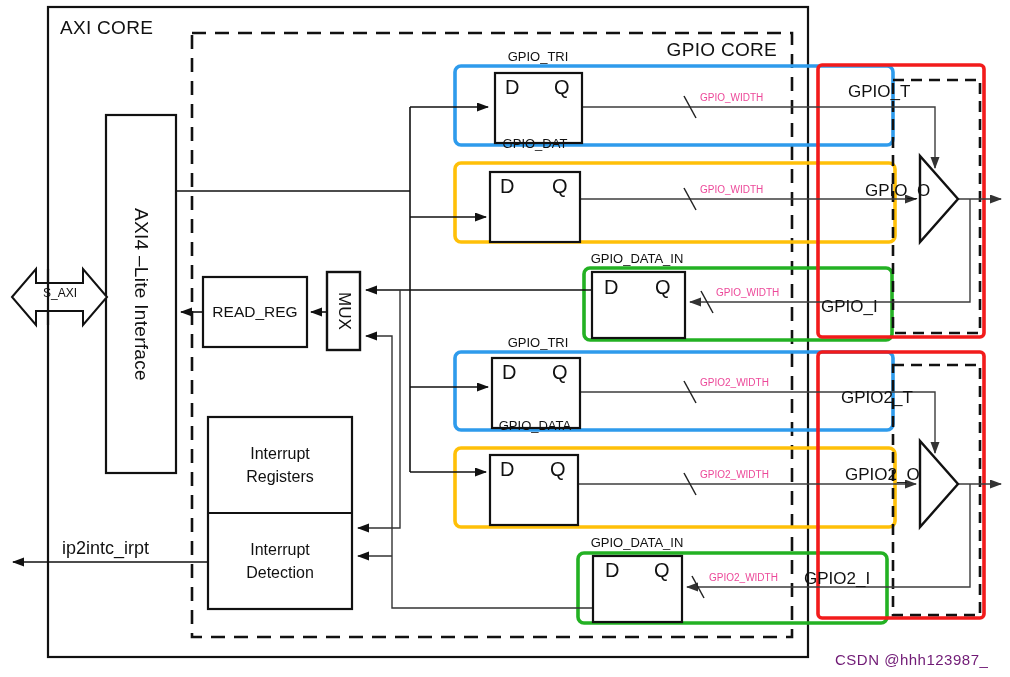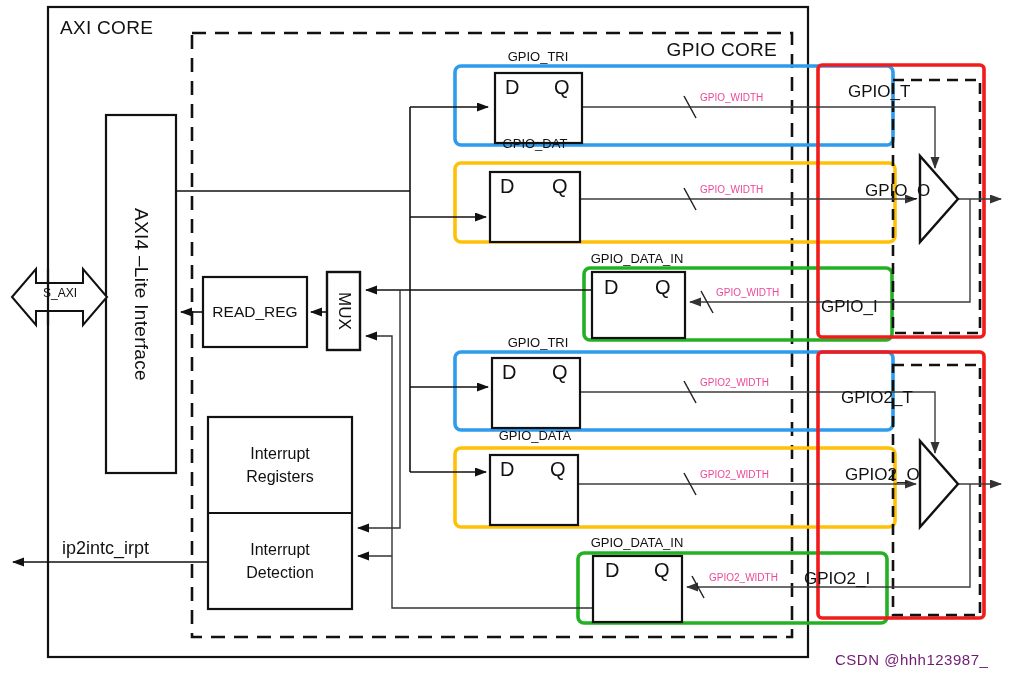--- a/index.html
+++ b/index.html
@@ -111,21 +111,21 @@
   <div class="lbl flexbox preline" style="left:208px;top:417px;width:144px;height:96px;font-size:16px;">Interrupt
 Registers</div>
   <div class="lbl flexbox preline" style="left:208px;top:513px;width:144px;height:96px;font-size:16px;">Interrupt
 Detection</div>
   <div class="lbl t-irq" style="left:62px;top:538px;">ip2intc_irpt</div>
 
   <div class="lbl t-fftitle" style="left:478px;top:49px;width:120px;">GPIO_TRI</div>
   <div class="lbl t-fftitle" style="left:475px;top:136px;width:120px;">GPIO_DAT</div>
   <div class="lbl t-fftitle" style="left:567px;top:251px;width:140px;">GPIO_DATA_IN</div>
   <div class="lbl t-fftitle" style="left:478px;top:335px;width:120px;">GPIO_TRI</div>
-  <div class="lbl t-fftitle" style="left:475px;top:428px;width:120px;">GPIO_DATA</div>
+  <div class="lbl t-fftitle" style="left:475px;top:418px;width:120px;">GPIO_DATA</div>
   <div class="lbl t-fftitle" style="left:567px;top:535px;width:140px;">GPIO_DATA_IN</div>
 
   <div class="lbl t-dq" style="left:505px;top:76px;">D</div>
   <div class="lbl t-dq" style="left:554px;top:76px;">Q</div>
   <div class="lbl t-dq" style="left:500px;top:175px;">D</div>
   <div class="lbl t-dq" style="left:552px;top:175px;">Q</div>
   <div class="lbl t-dq" style="left:604px;top:276px;">D</div>
   <div class="lbl t-dq" style="left:655px;top:276px;">Q</div>
   <div class="lbl t-dq" style="left:502px;top:361px;">D</div>
   <div class="lbl t-dq" style="left:552px;top:361px;">Q</div>

